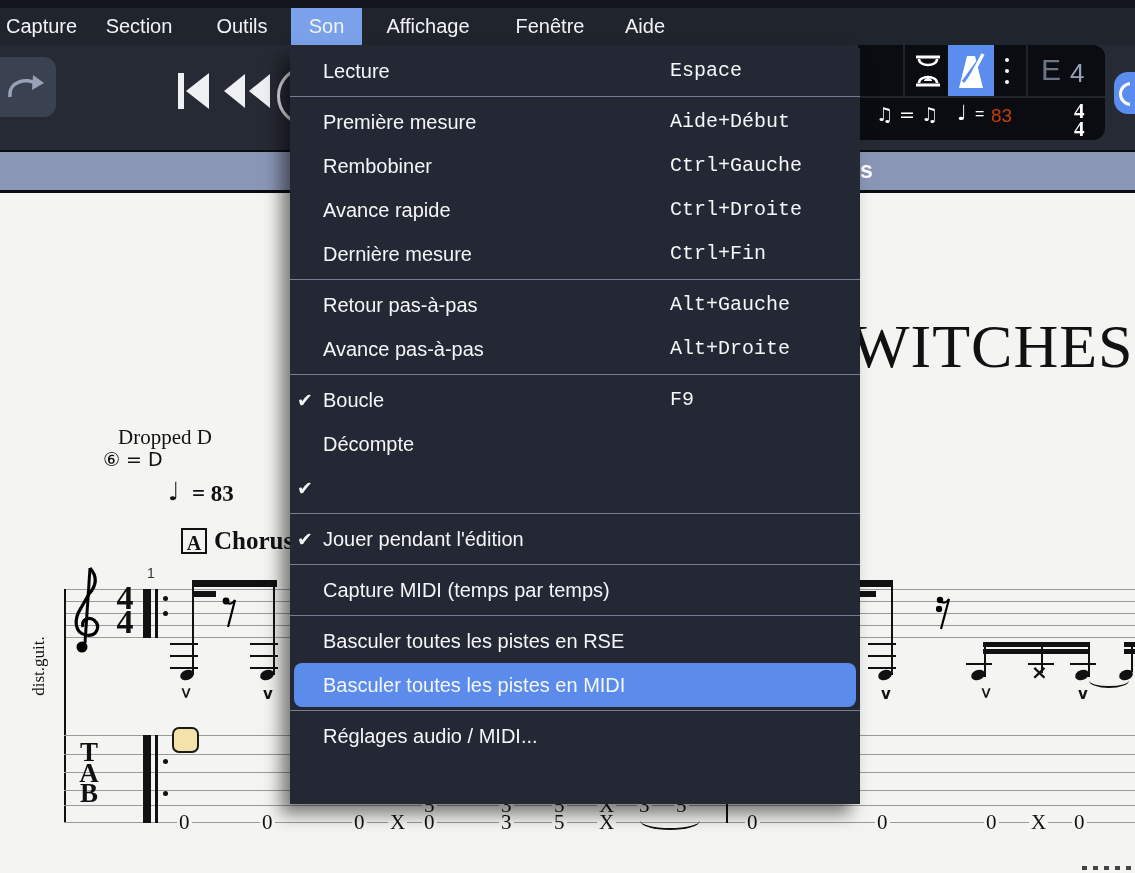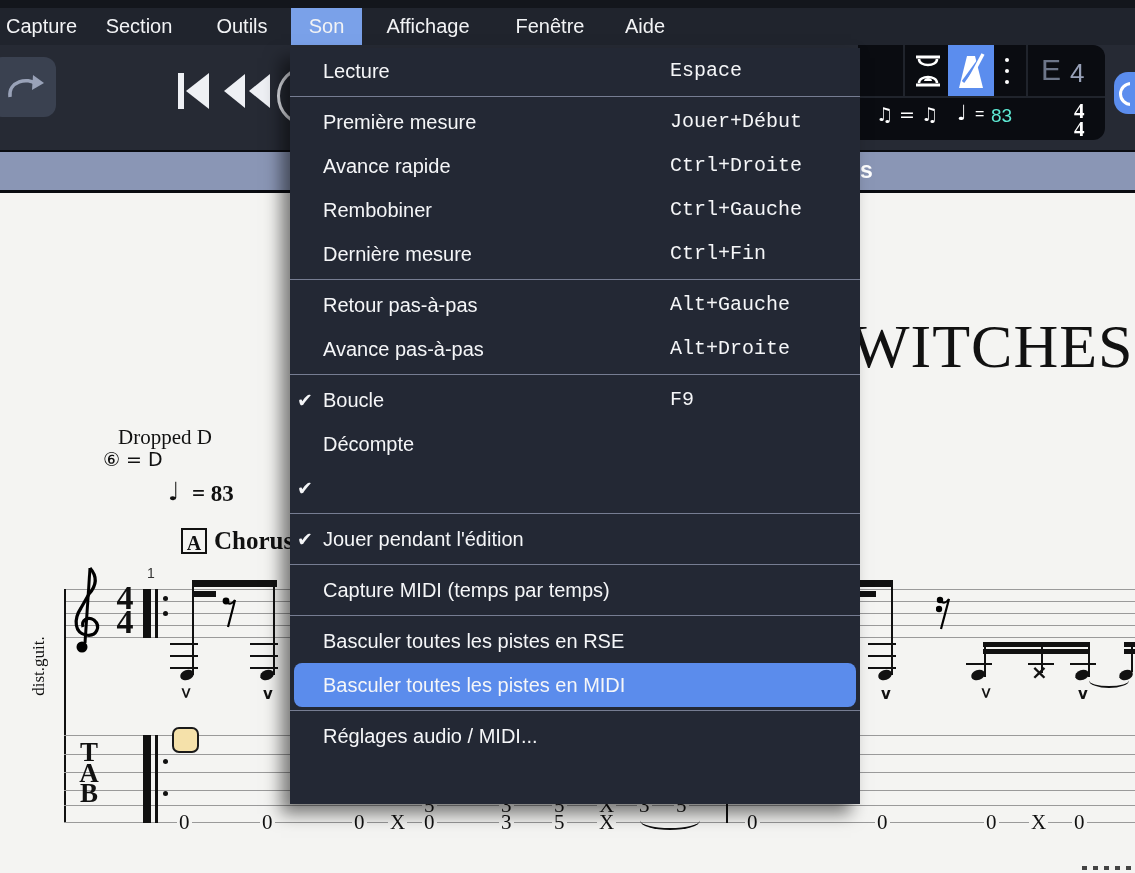--- a/index.html
+++ b/index.html
@@ -18,21 +18,21 @@
   #play-circle{left:277px;top:21px;width:54px;height:54px;border:3px solid #e8eaf0;border-radius:50%;}
   #right-panel{left:858px;top:0px;width:247px;height:95px;background:#0a0c11;border-radius:0 12px 12px 0;}
   .seam-v{position:absolute;width:2px;background:#20242c;}
   #metro-btn{position:absolute;left:90px;top:0;width:46px;height:51px;background:#5b8dee;}
   .kdot{position:absolute;left:147px;width:4px;height:4px;border-radius:50%;background:#fff;}
   #e4-letter{position:absolute;left:183px;top:8px;font-size:30px;color:#6d7689;}
   #e4-number{position:absolute;left:212px;top:13px;font-size:26px;color:#98a1b8;}
   #feel-row{position:absolute;left:18px;top:58px;color:#fff;font-size:19px;font-family:"DejaVu Sans",sans-serif;}
   #tempo-note{position:absolute;left:99px;top:56px;color:#fff;font-size:21px;font-family:"DejaVu Sans",sans-serif;}
   #tempo-eq{position:absolute;left:117px;top:60px;color:#fff;font-size:16px;}
-  #tempo-val{position:absolute;left:133px;top:60px;color:#5eead4;font-size:19px;}
+  #tempo-val{position:absolute;left:133px;top:60px;color:#c2410c;font-size:19px;}
   .ts4{position:absolute;left:216px;color:#fff;font-family:"Liberation Serif",serif;font-weight:bold;font-size:21px;line-height:1;}
   #blue-btn{left:1114px;top:27px;width:34px;height:42px;background:#5b8dee;border-radius:14px;overflow:hidden;}
   #blue-btn-glyph{position:absolute;left:5px;top:10px;width:18px;height:18px;border:3px solid #fff;border-radius:50%;}
   #blue-btn-cover{position:absolute;left:16px;top:6px;width:20px;height:30px;background:#5b8dee;}
   
   #section-bar{left:0;top:150px;width:1135px;height:43px;background:#8a96b5;
                border-top:2px solid #0a0c11;border-bottom:3px solid #0a0c11;box-sizing:border-box;z-index:5;}
   #section-bar-text{position:absolute;left:860px;top:5px;color:#fff;font-size:23px;font-weight:bold;}
   
   #page{left:0;top:193px;width:1135px;height:680px;background:#f4f4f2;z-index:1;overflow:hidden;
@@ -287,31 +287,31 @@
   <div id="dropdown" class="abs">
     <div class="mi">
       <span class="chk"></span>
       <span class="lbl">Lecture</span>
       <span class="sc">Espace</span>
     </div>
     <div class="msep"></div>
     <div class="mi">
       <span class="chk"></span>
       <span class="lbl">Première mesure</span>
-      <span class="sc">Jouer+Début</span>
+      <span class="sc">Aide+Début</span>
+    </div>
+    <div class="mi">
+      <span class="chk"></span>
+      <span class="lbl">Rembobiner</span>
+      <span class="sc">Ctrl+Gauche</span>
     </div>
     <div class="mi">
       <span class="chk"></span>
       <span class="lbl">Avance rapide</span>
       <span class="sc">Ctrl+Droite</span>
-    </div>
-    <div class="mi">
-      <span class="chk"></span>
-      <span class="lbl">Rembobiner</span>
-      <span class="sc">Ctrl+Gauche</span>
     </div>
     <div class="mi">
       <span class="chk"></span>
       <span class="lbl">Dernière mesure</span>
       <span class="sc">Ctrl+Fin</span>
     </div>
     <div class="msep"></div>
     <div class="mi">
       <span class="chk"></span>
       <span class="lbl">Retour pas-à-pas</span>

